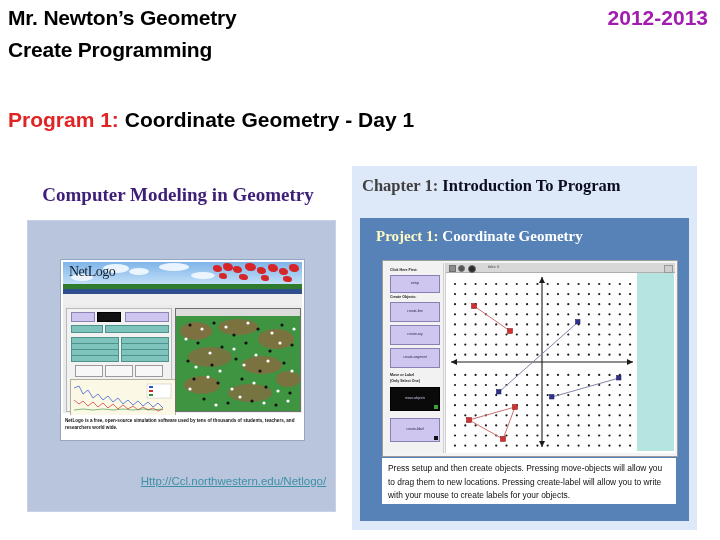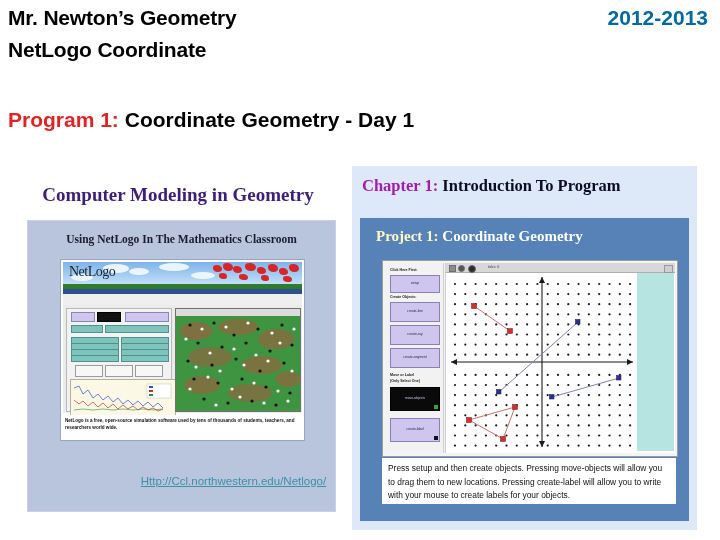--- a/index.html
+++ b/index.html
@@ -6,21 +6,21 @@
     margin: 0; padding: 0;
     width: 720px; height: 540px;
     background: #ffffff;
     font-family: "Liberation Sans", sans-serif;
     overflow: hidden;
   }
   #page { position: relative; width: 720px; height: 540px; background:#fff; }
 
   
   .hdr-line1 { position:absolute; left:8px; top:6px; font-size:21px; font-weight:bold; color:#000; letter-spacing:-0.2px; }
-  .hdr-year  { position:absolute; right:12px; top:6px; font-size:21px; font-weight:bold; color:#0369a1; }
+  .hdr-year  { position:absolute; right:12px; top:6px; font-size:21px; font-weight:bold; color:#a21caf; }
   .hdr-line2 { position:absolute; left:8px; top:38px; font-size:21px; font-weight:bold; color:#000; letter-spacing:-0.2px; }
   .hdr-prog  { position:absolute; left:8px; top:108px; font-size:21px; font-weight:bold; white-space:nowrap; }
   .hdr-prog .red { color:#e02424; }
   .hdr-prog .blk { color:#000; }
 
   
   #left-panel { position:absolute; left:0px; top:168px; width:348px; height:362px; background:#ffffff;padding-left:32px; }
   #left-title {
     position:absolute; left:18px; top:16px; width:320px; text-align:center;
     font-family:"Liberation Serif", serif; font-weight:bold; font-size:19px;
@@ -58,21 +58,21 @@
      font-size:4.6px; line-height:7px; color:#111; padding:2px; font-weight:bold; }
   #dl-title { position:absolute; left:0; top:235px; width:100%; text-align:center;
      font-size:11.5px; font-weight:bold; color:#1a1a2e; }
   #dl-link { position:absolute; left:0; top:254px; width:100%; text-align:center;
      font-size:11.5px; color:#3e8fa8; text-decoration:underline; padding-left:52px; }
 
   
   #right-panel { position:absolute; left:352px; top:166px; width:345px; height:364px; background:#dde8f8; }
   #right-title { position:absolute; left:10px; top:10px; font-family:"Liberation Serif", serif;
      font-weight:bold; font-size:16.5px; }
-  #right-title .purple { color:#a21caf;text-align:right; }
+  #right-title .purple { color:#404040;text-align:right; }
   #right-title .blk { color:#0d0d22; }
   #blue-card { position:absolute; left:8px; top:52px; width:329px; height:303px; background:#5682b8; }
   #proj-title { position:absolute; left:16px; top:10px; font-family:"Liberation Serif", serif;
      font-weight:bold; font-size:15px; }
   #proj-title .blue { color:#fef9c3; }
   #proj-title .blk { color:#ffffff; }
 
   
   #app { position:absolute; left:22px; top:42px; width:294px; height:195px; background:#f4f4f4;
      border:1px solid #9b9b9b; }
@@ -97,29 +97,28 @@
   #instr { position:absolute; left:22px; top:240px; width:294px; height:46px; background:#ffffff;
      font-size:8.4px; line-height:13.5px; color:#111; padding:4px 6px; box-sizing:border-box; }
 </style>
 </head>
 <body>
 
 <div id="page">
 
   <div class="hdr-line1">Mr. Newton’s Geometry</div>
   <div class="hdr-year">2012-2013</div>
-  <div class="hdr-line2">NetLogo Coordinate</div>
+  <div class="hdr-line2">Create Programming</div>
   <div class="hdr-prog">
     <span class="red">Program 1:</span><span class="blk"> Coordinate Geometry - Day 1</span>
   </div>
 
   <div id="left-panel">
     <div id="left-title">Computer Modeling in Geometry</div>
     <div id="left-card">
-      <div id="left-card-title">Using NetLogo In The Mathematics Classroom</div>
 
       <div id="nl-shot">
         <div id="nl-banner">
           <div class="cloud" style="left:40px;top:2px;width:26px;height:9px;"></div>
           <div class="cloud" style="left:66px;top:6px;width:20px;height:7px;"></div>
           <div class="cloud" style="left:96px;top:1px;width:30px;height:8px;"></div>
           <div class="cloud" style="left:8px;top:12px;width:22px;height:7px;"></div>
           <div class="cloud" style="left:128px;top:10px;width:24px;height:7px;"></div>
           <div id="nl-banner-text">NetLogo</div>
           <div class="flower" style="left:150px;top:3px;width:9px;height:7px;"></div>

